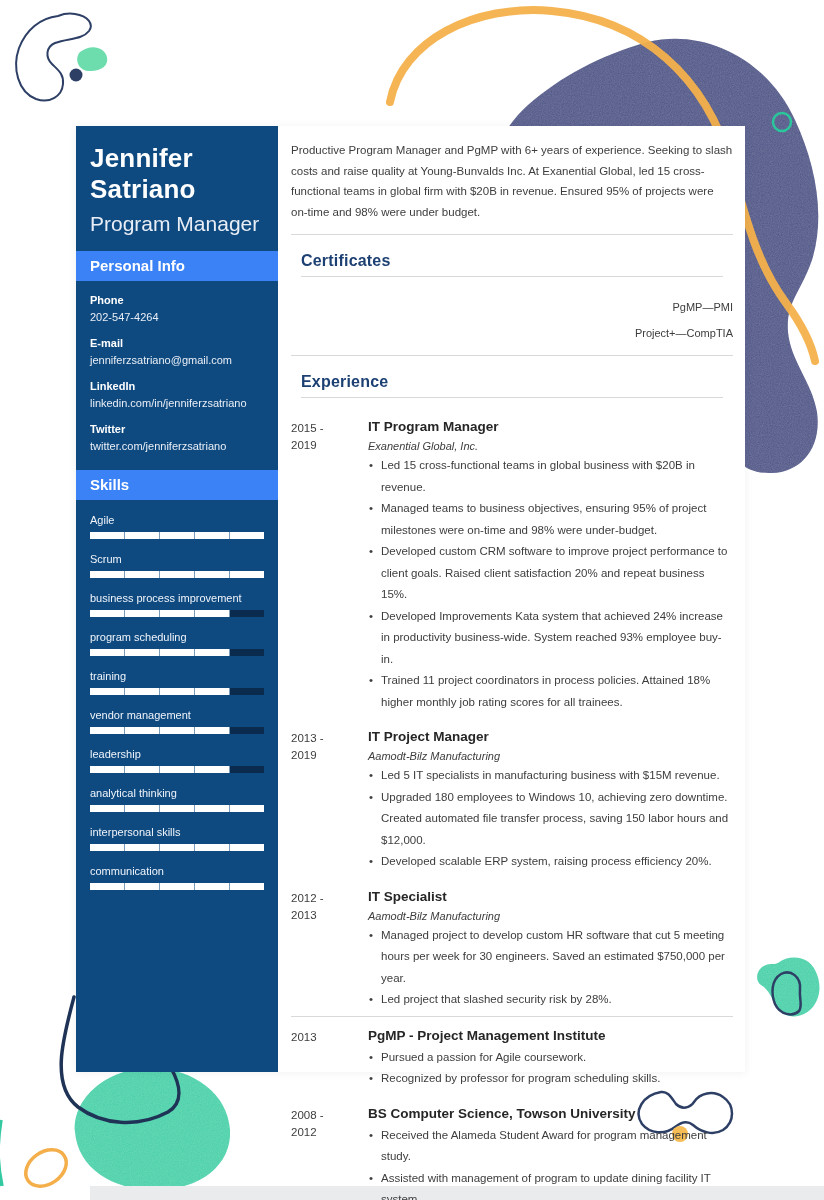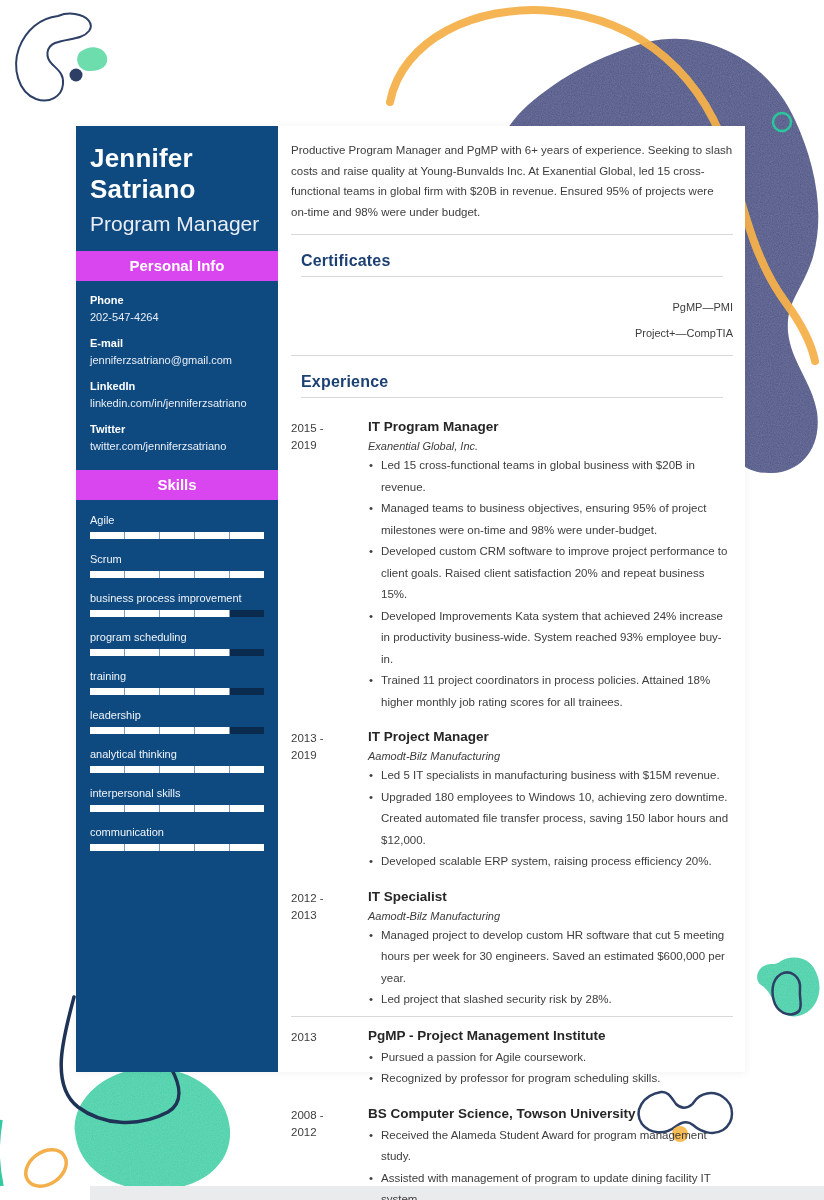--- a/index.html
+++ b/index.html
@@ -17,21 +17,21 @@
     position:absolute;left:76px;top:126px;width:669px;height:946px;
     background:#ffffff;z-index:1;display:flex;
     box-shadow:0 1px 8px rgba(40,50,80,.07);
   }
 
   
   .sidebar{width:202px;min-width:202px;background:#0e4a80;color:#fff;}
   .side-pad{padding:0 14px;}
   .name{font-size:26px;font-weight:bold;line-height:31px;color:#ffffff;padding-top:17px;letter-spacing:.2px;}
   .job-title{font-size:21px;color:#e9eef6;margin-top:7px;font-weight:400;}
-  .side-band{background:#d946ef;margin-top:15px;padding:6px 14px 7px;font-size:15px;font-weight:bold;color:#ffffff;text-align:center;}
+  .side-band{background:#3b82f6;margin-top:15px;padding:6px 14px 7px;font-size:15px;font-weight:bold;color:#ffffff;}
   .contact-item{padding:0 14px;margin-top:12px;}
   .contact-label{font-size:11px;font-weight:bold;color:#ffffff;line-height:14px;}
   .contact-value{font-size:11px;color:#e9eef6;line-height:14px;margin-top:3px;word-break:break-all;}
   .skill-item{padding:0 14px;margin-top:13px;}
   .skill-label{font-size:11px;color:#f0f4fa;line-height:14px;margin-bottom:5px;}
   .bar{display:flex;gap:1px;height:7px;background:rgba(255,255,255,.45);}
   .seg{flex:1;}
   .seg.fill{background:#ffffff;}
   .seg.empty{background:#0a2a4e;}
 
@@ -182,20 +182,30 @@
       <div class="skill-label">training</div>
       <div class="bar">
           <div class="seg fill"></div>
           <div class="seg fill"></div>
           <div class="seg fill"></div>
           <div class="seg fill"></div>
           <div class="seg empty"></div>
         </div>
     </div>
     <div class="skill-item">
+      <div class="skill-label">vendor management</div>
+      <div class="bar">
+          <div class="seg fill"></div>
+          <div class="seg fill"></div>
+          <div class="seg fill"></div>
+          <div class="seg fill"></div>
+          <div class="seg empty"></div>
+        </div>
+    </div>
+    <div class="skill-item">
       <div class="skill-label">leadership</div>
       <div class="bar">
           <div class="seg fill"></div>
           <div class="seg fill"></div>
           <div class="seg fill"></div>
           <div class="seg fill"></div>
           <div class="seg empty"></div>
         </div>
     </div>
     <div class="skill-item">
@@ -281,21 +291,21 @@
 
       <div class="entry">
         <div class="dates">
           <div>2012 -</div>
           <div>2013</div>
         </div>
         <div class="ebody">
           <h3 class="etitle">IT Specialist</h3>
           <div class="company">Aamodt-Bilz Manufacturing</div>
           <ul class="bullets">
-            <li>Managed project to develop custom HR software that cut 5 meeting hours per week for 30 engineers. Saved an estimated $600,000 per year.</li>
+            <li>Managed project to develop custom HR software that cut 5 meeting hours per week for 30 engineers. Saved an estimated $750,000 per year.</li>
             <li>Led project that slashed security risk by 28%.</li>
           </ul>
         </div>
       </div>
     </section>
 
     <section class="sec">
 
       <div class="entry">
         <div class="dates">

